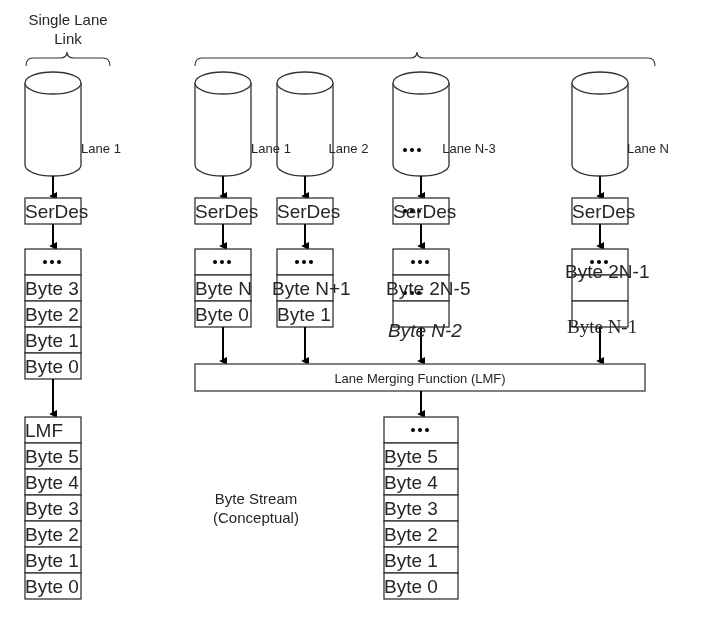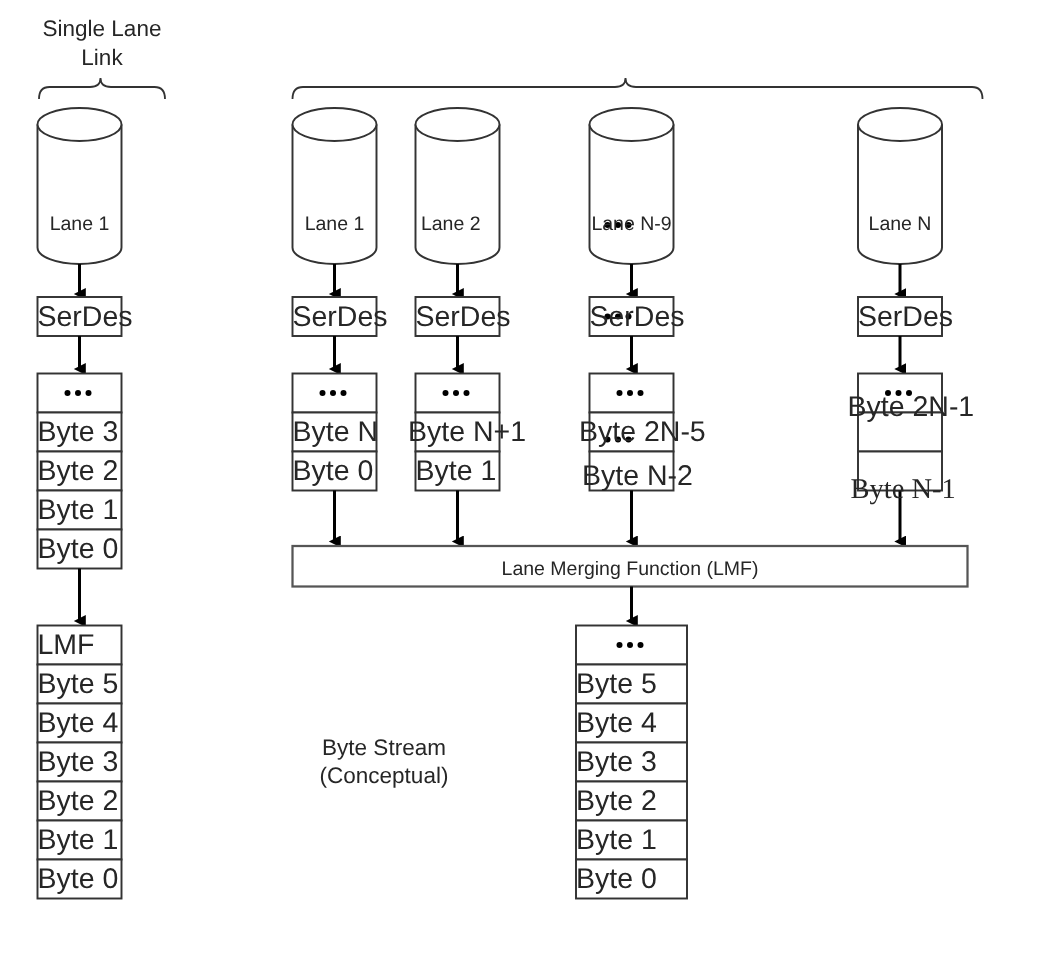--- a/index.html
+++ b/index.html
@@ -44,20 +44,21 @@
     color: #262626;
     white-space: nowrap;
   }
   .lane-text {
     position: absolute;
     text-align: center;
     font-size: 13px;
     line-height: 13px;
     color: #262626;
     white-space: nowrap;
+    margin-left: 48px;
   }
   .bar-text {
     position: absolute;
     text-align: center;
     font-size: 13px;
     line-height: 13px;
     color: #262626;
     white-space: nowrap;
   }
   .stream-label {
@@ -240,29 +241,29 @@
       <i></i>
       <i></i>
       <i></i>
     </div>
   <div class="dots" style="left:403px; top:291px;">
       <i></i>
       <i></i>
       <i></i>
     </div>
 
-  <div class="lane-text" style="left:393px; top:142px; width:56px;">Lane N-9</div>
+  <div class="lane-text" style="left:393px; top:142px; width:56px;">Lane N-3</div>
   <div class="cell-text" style="left:393px; top:205px; width:56px;">SerDes</div>
   <div class="dots" style="left:411px; top:260px;">
       <i></i>
       <i></i>
       <i></i>
     </div>
   <div class="cell-text" style="left:386px; top:282px; width:70px;">Byte 2N-5</div>
-  <div class="cell-text" style="left:388px; top:311px; width:66px;">Byte N-2</div>
+  <div class="cell-text" style="left:388px; top:324px; width:66px;font-style:italic;">Byte N-2</div>
 
   <div class="lane-text" style="left:572px; top:142px; width:56px;">Lane N</div>
   <div class="cell-text" style="left:572px; top:205px; width:56px;">SerDes</div>
   <div class="dots" style="left:590px; top:260px;">
       <i></i>
       <i></i>
       <i></i>
     </div>
   <div class="cell-text" style="left:565px; top:265px; width:70px;">Byte 2N-1</div>
   <div class="cell-text" style="left:567px; top:320px; width:66px;font-family:Liberation Serif, serif;">Byte N-1</div>

